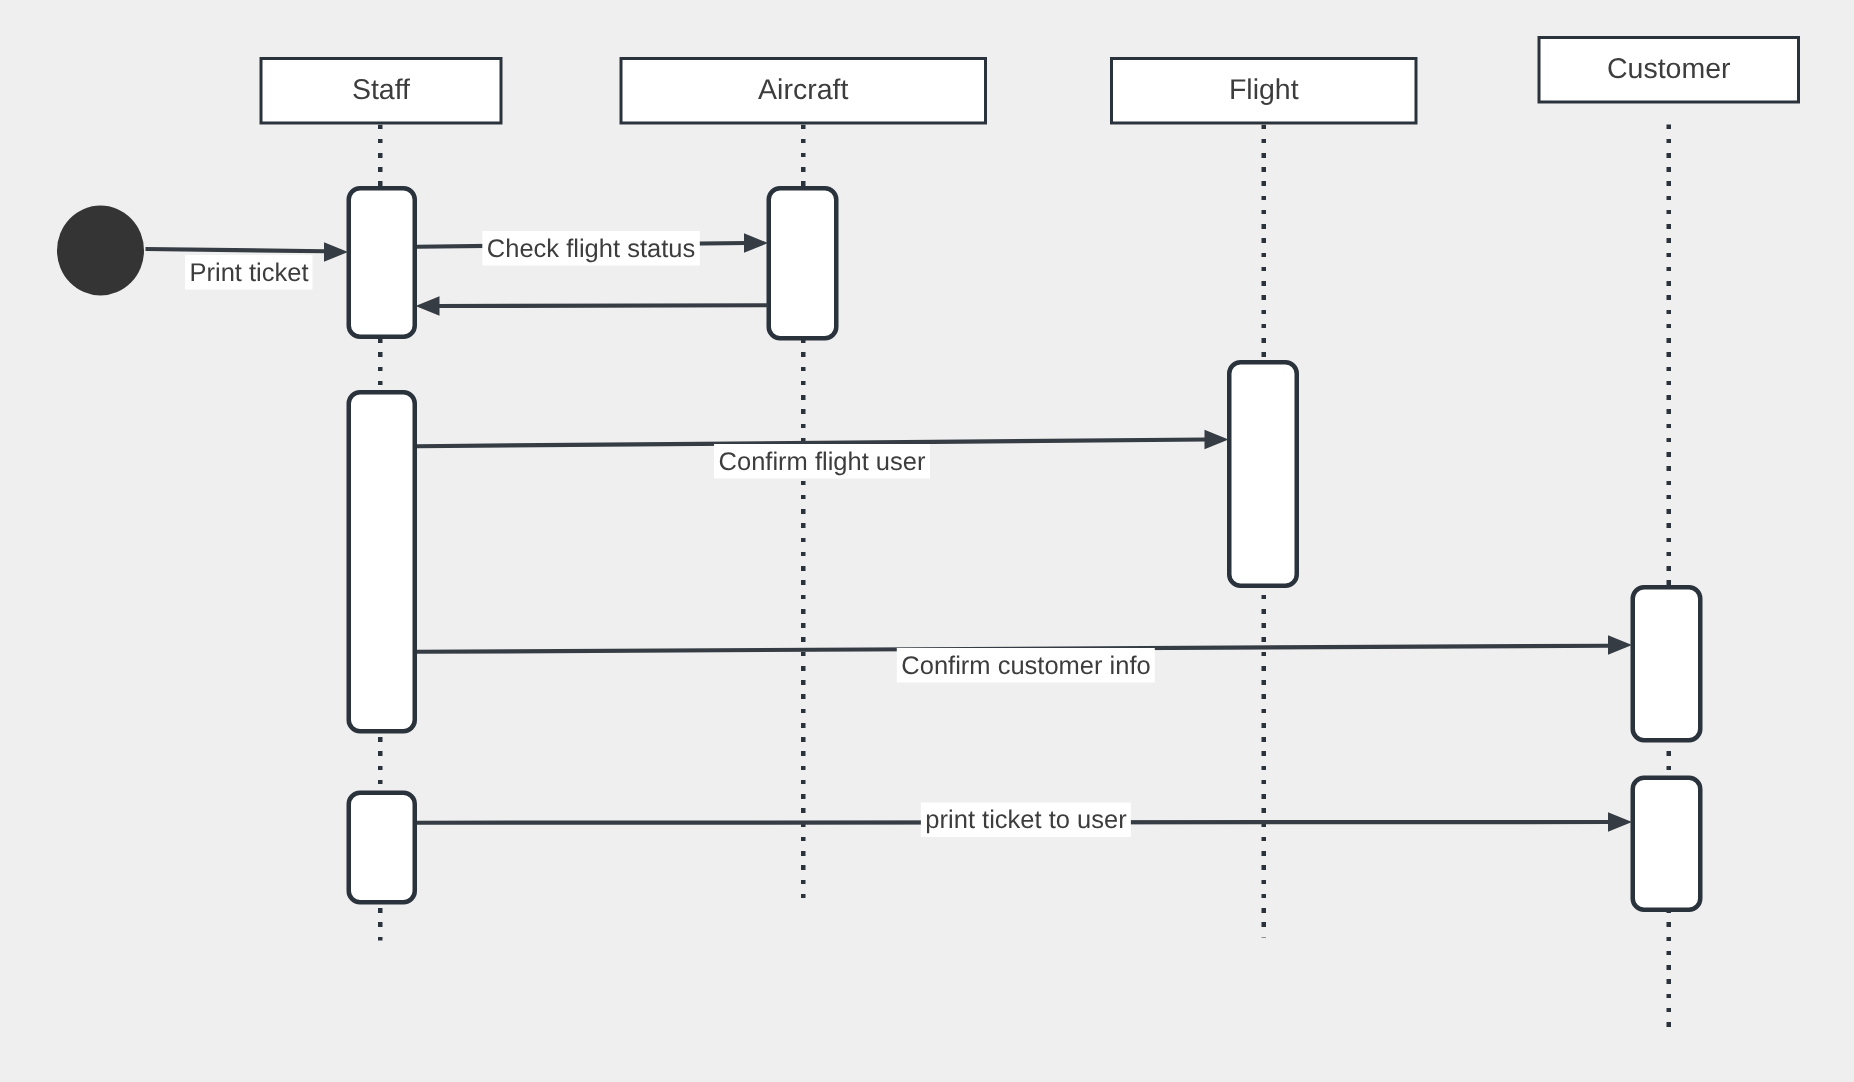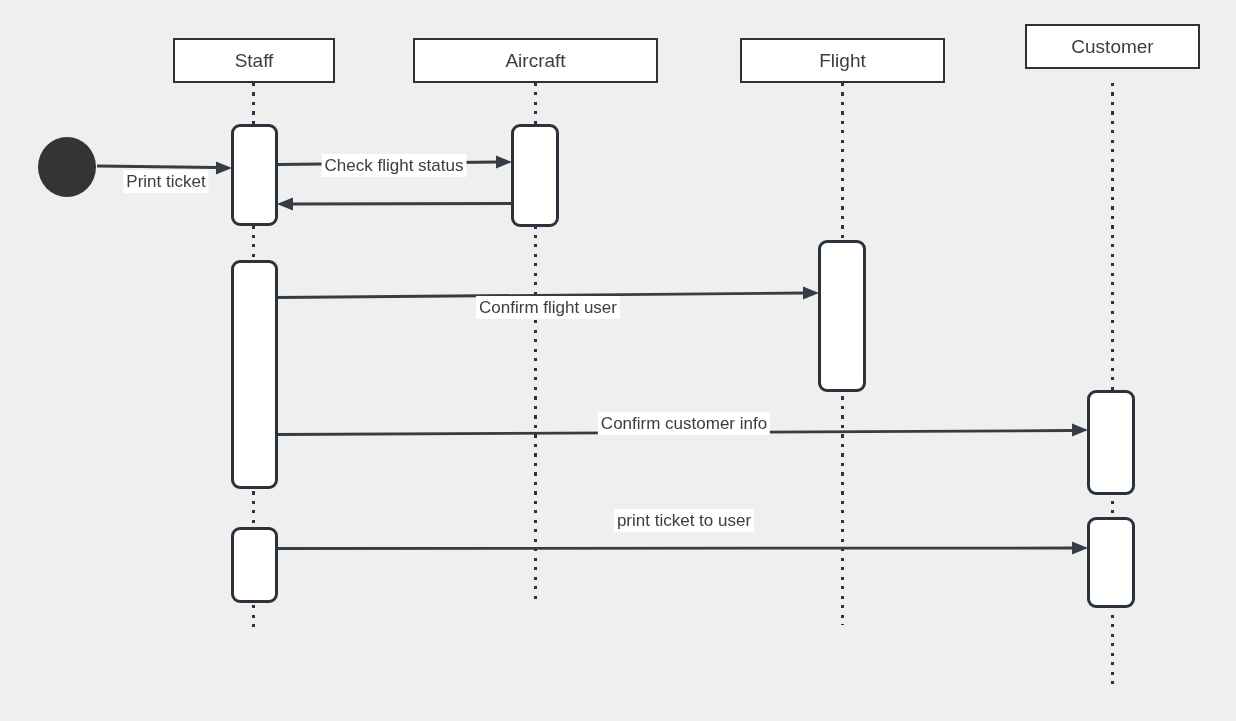--- a/index.html
+++ b/index.html
@@ -85,16 +85,16 @@
     <line class="msg-line" x1="278" y1="434.5" x2="1073" y2="430.5"></line>
     <polygon class="msg-head" points="1088,430 1072,423.5 1072,436.5"></polygon>
 
     <line class="msg-line" x1="278" y1="548.5" x2="1073" y2="548"></line>
     <polygon class="msg-head" points="1088,548 1072,541.5 1072,554.5"></polygon>
   </svg>
 
   <div class="msg-label" style="left:166px;top:170px">Print ticket</div>
   <div class="msg-label" style="left:394px;top:154px">Check flight status</div>
   <div class="msg-label" style="left:548px;top:296px">Confirm flight user</div>
-  <div class="msg-label" style="left:684px;top:412px">Confirm customer info</div>
-  <div class="msg-label" style="left:684px;top:509px">print ticket to user</div>
+  <div class="msg-label" style="left:684px;top:432px">Confirm customer info</div>
+  <div class="msg-label" style="left:684px;top:535px">print ticket to user</div>
 
 </div>
 
 </body></html>

